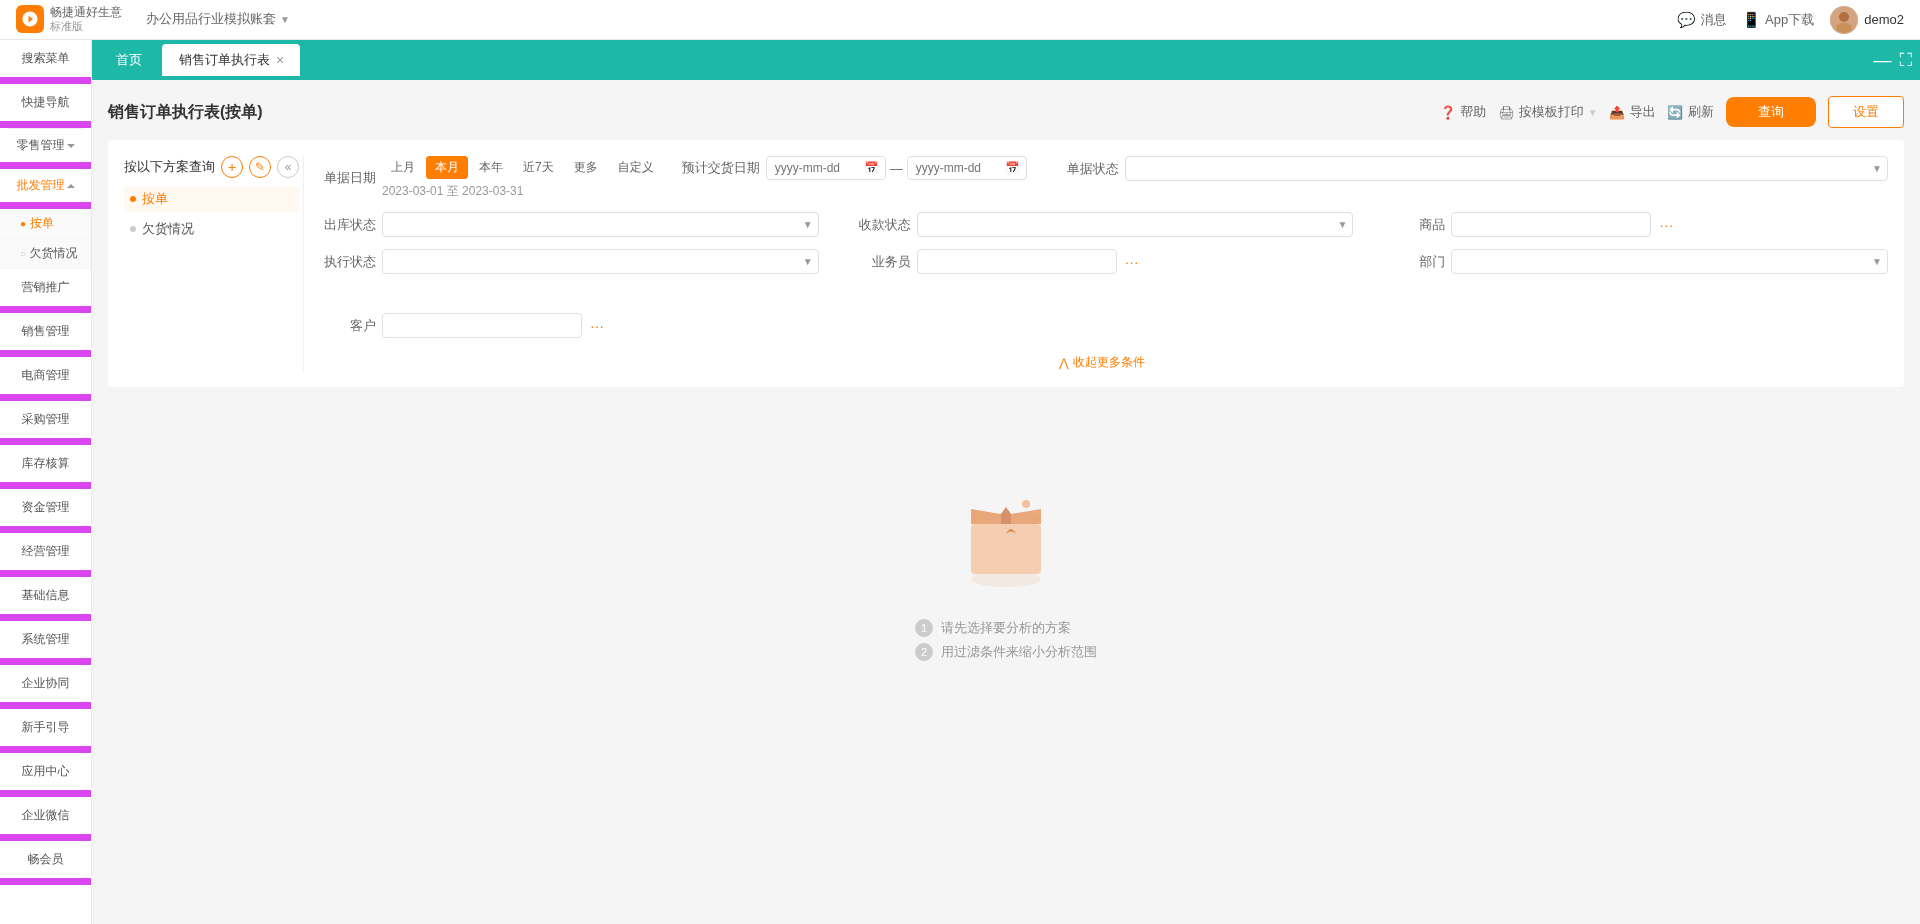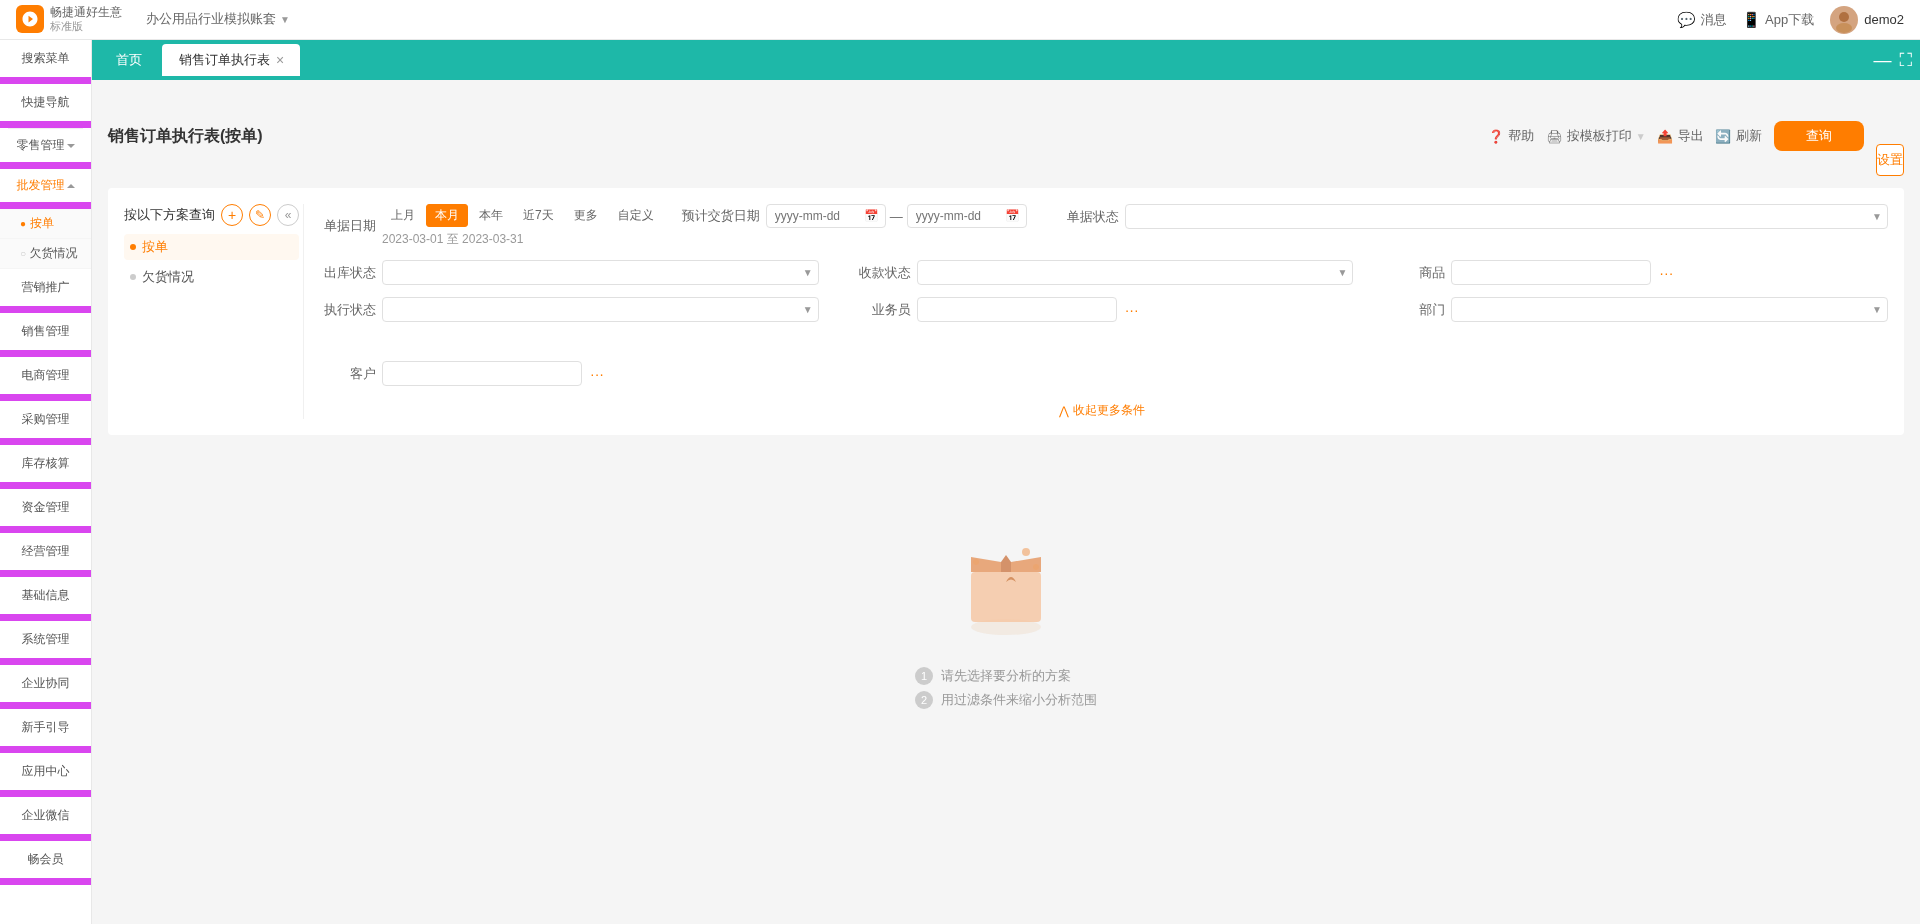--- a/index.html
+++ b/index.html
@@ -46,21 +46,21 @@
 
     
     .page-content { flex: 1; overflow-y: auto; padding: 16px; background: #f5f5f5; }
 
     
     .page-header { display: flex; align-items: center; justify-content: space-between; margin-bottom: 12px; }
     .page-title { font-size: 16px; font-weight: 600; color: #333; }
     .page-actions { display: flex; align-items: center; gap: 12px; }
     .page-action-btn { display: flex; align-items: center; gap: 4px; font-size: 13px; color: #666; cursor: pointer; }
     .btn-primary { background: #ff7d00; color: white; border: none; padding: 6px 32px; border-radius: 8px; cursor: pointer; font-size: 13px; }
-    .btn-setting { background: white; color: #ff7d00; border: 1px solid #ff7d00; padding: 6px 0; border-radius: 4px; cursor: pointer; font-size: 13px; margin-top: 48px; }
+    .btn-setting { background: white; color: #ff7d00; border: 1px solid #ff7d00; padding: 6px 24px; border-radius: 4px; cursor: pointer; font-size: 13px; }
 
     
     .filter-card { background: white; border-radius: 4px; padding: 16px; margin-bottom: 12px; }
     .filter-layout { display: flex; gap: 12px; }
     .filter-sidebar { width: 180px; border-right: 1px solid #f0f0f0; padding-right: 4px; }
     .filter-sidebar-btn { width: 22px; height: 22px; border-radius: 50%; border: 1px solid #ff7d00; color: #ff7d00; display: flex; align-items: center; justify-content: center; cursor: pointer; font-size: 14px; }
     .filter-sidebar-btn.collapse { border: 1px solid #ccc; color: #999; }
     .filter-option { display: flex; align-items: center; gap: 6px; padding: 4px 6px; border-radius: 4px; cursor: pointer; font-size: 13px; color: #555; }
     .filter-option.active { background: #fff8f0; color: #ff7d00; }
     .filter-option .dot { width: 6px; height: 6px; border-radius: 50%; background: #ff7d00; }

